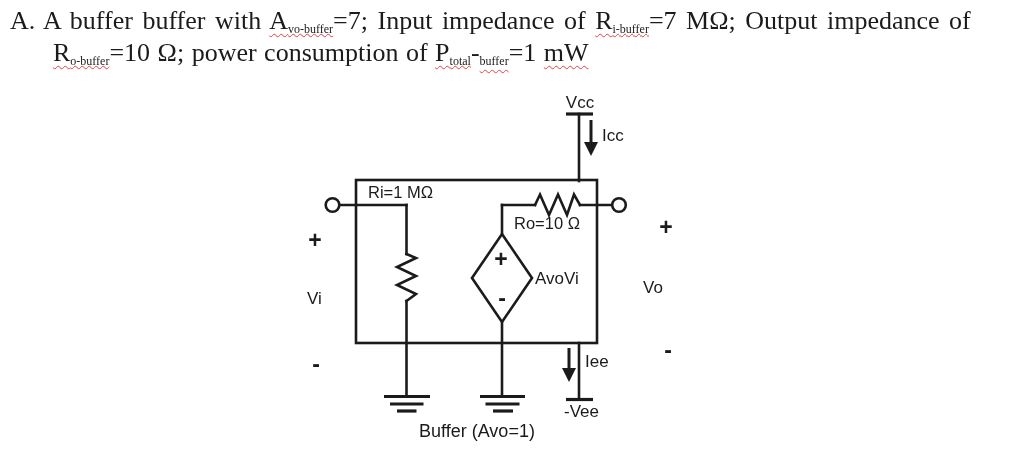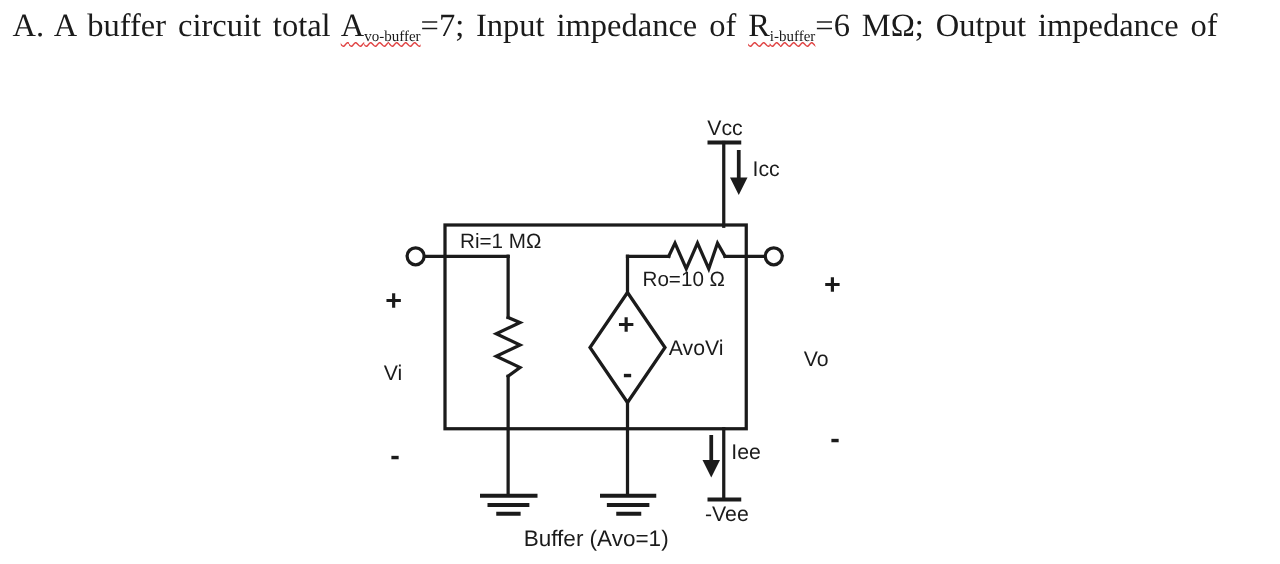--- a/index.html
+++ b/index.html
@@ -55,21 +55,22 @@
   text.mid   { text-anchor: middle; }
 </style>
 </head>
 <body>
 
 <div class="page">
 
   <div class="statement">
     <span class="marker">A.</span>
     <div class="lines">
-      <div class="tline"><span>A buffer circuit total </span><span class="sq"><span>A</span><sub class="s">vo-buffer</sub></span><span>=7; Input impedance of </span><span class="sq"><span>R</span><sub class="s">i-buffer</sub></span><span>=6 MΩ; Output impedance of</span></div>
+      <div class="tline"><span>A buffer buffer with </span><span class="sq"><span>A</span><sub class="s">vo-buffer</sub></span><span>=7; Input impedance of </span><span class="sq"><span>R</span><sub class="s">i-buffer</sub></span><span>=7 MΩ; Output impedance of</span></div>
+      <div class="tline second"><span class="sq"><span>R</span><sub class="s">o-buffer</sub></span><span>=10 Ω; power consumption of </span><span class="sq"><span>P</span><sub class="s">total</sub></span><span>-</span><sub class="s sq">buffer</sub><span>=1 </span><span class="sq">mW</span></div>
     </div>
   </div>
 
   <svg class="circuit" width="1024" height="451" viewBox="0 0 1024 451">
 
     <rect x="356" y="180" width="241" height="163" class="wire"></rect>
 
     <g>
       <text x="580" y="108" class="cl mid">Vcc</text>
       <line x1="566" y1="114" x2="593" y2="114" class="bar"></line>

